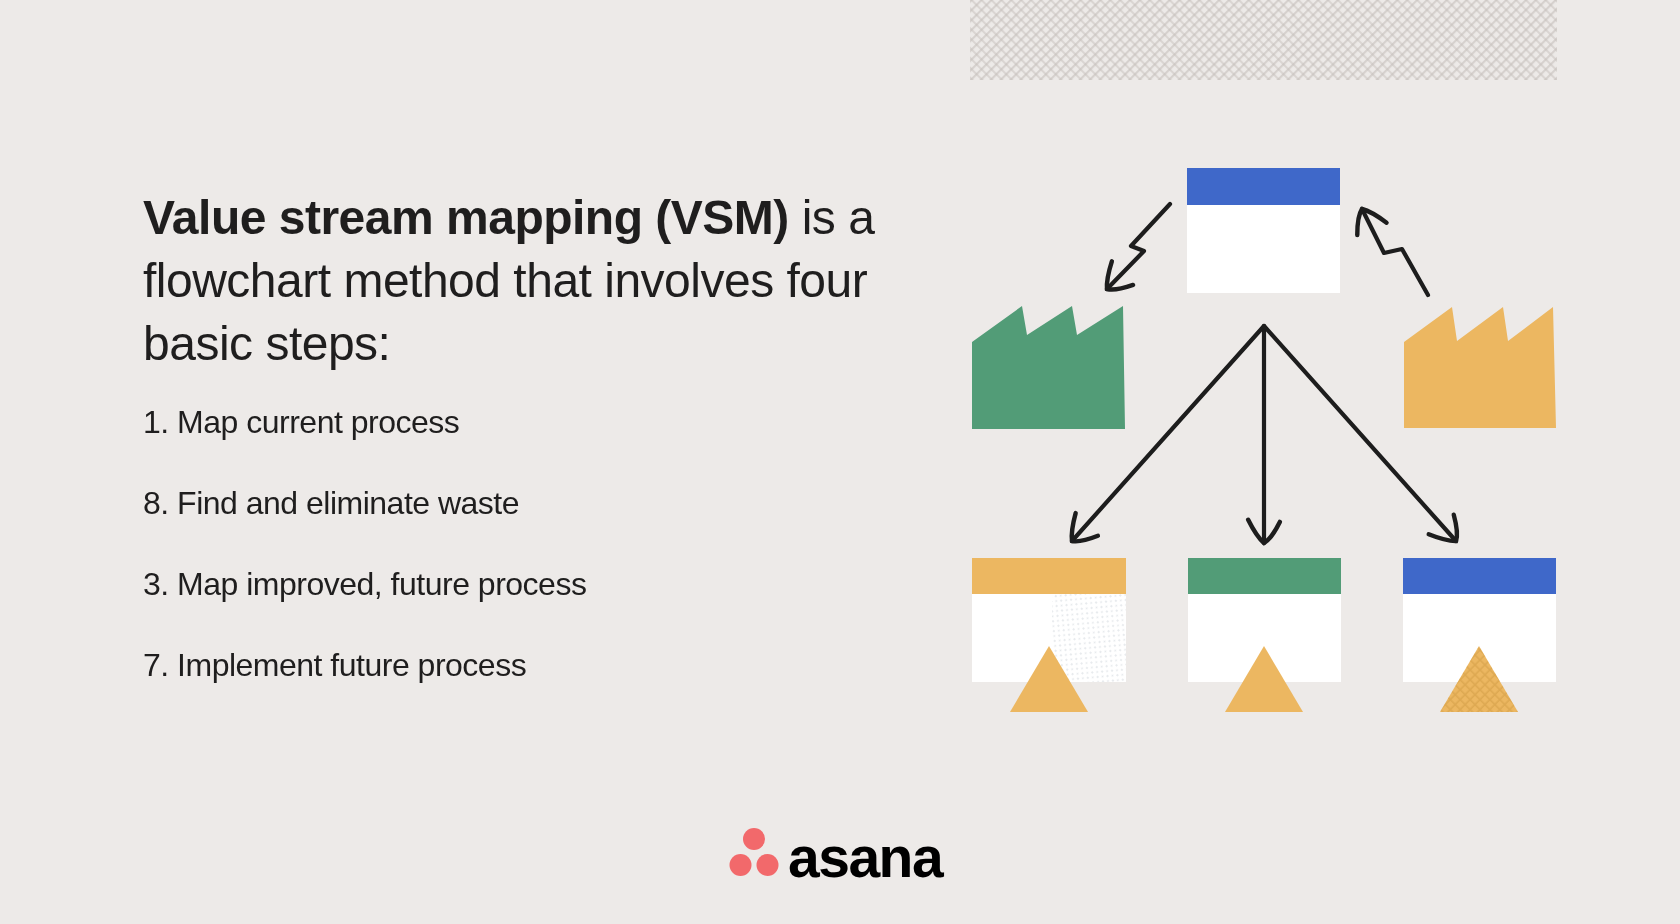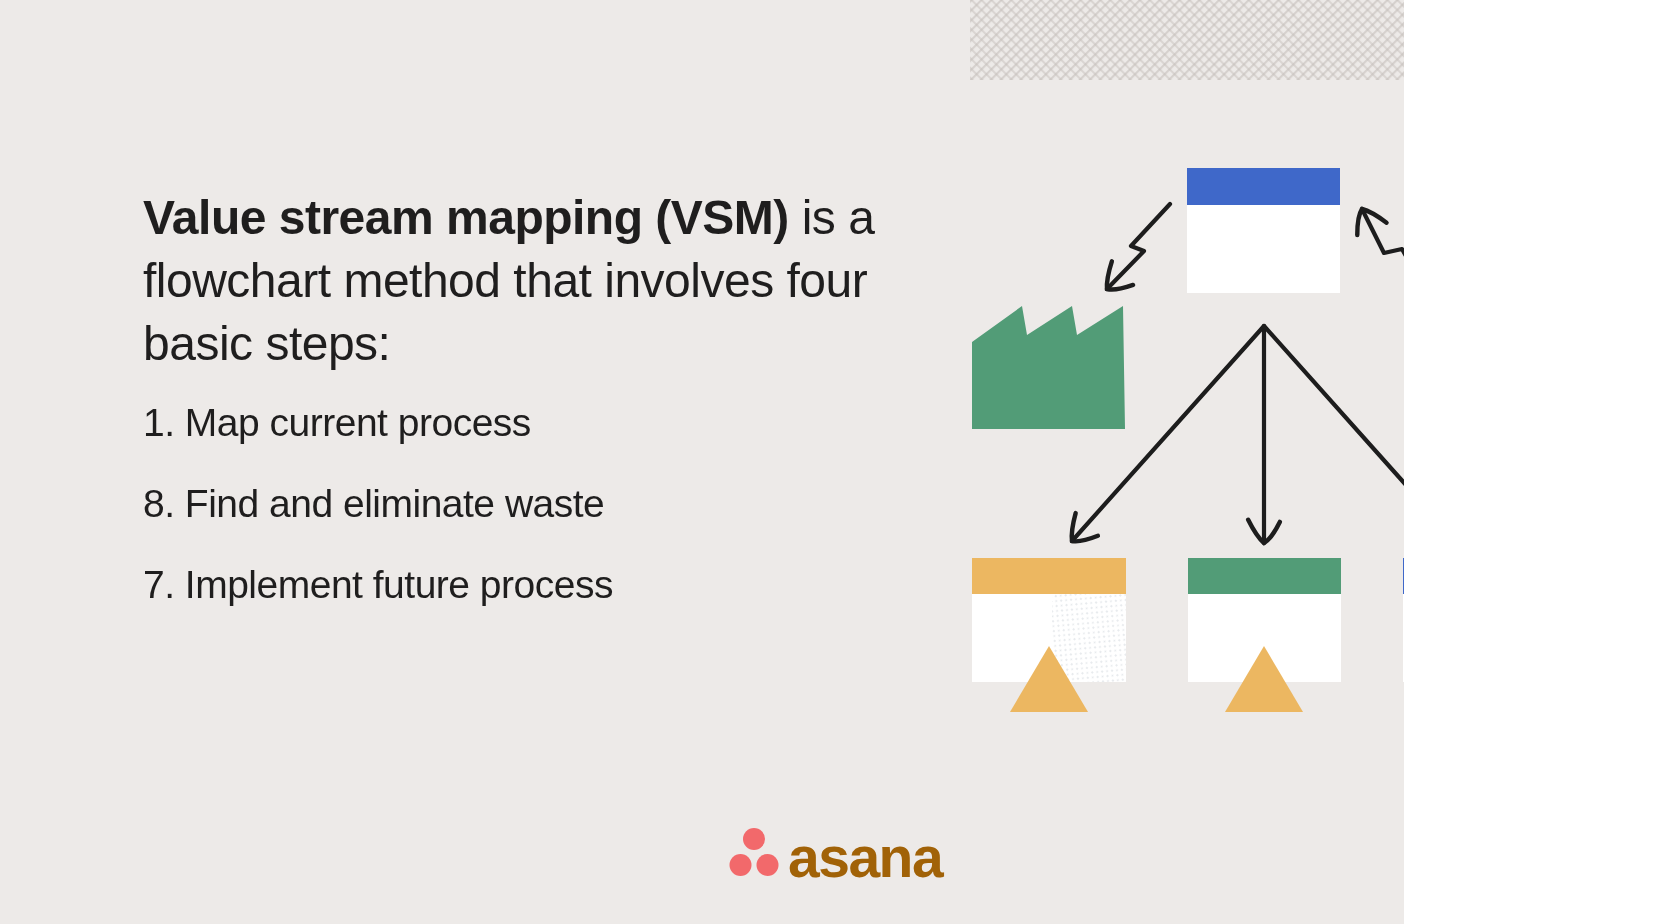--- a/index.html
+++ b/index.html
@@ -1,50 +1,51 @@
 <!DOCTYPE html>
 <html><head>
 <meta charset="utf-8">
 <style>
   html,body { margin:0; padding:0; }
   .canvas {
-    position:relative; width:1404px; height:924px;
+    position:relative; width:1680px; height:924px;
     background:#edeae8; overflow:hidden;
     font-family:"Liberation Sans", sans-serif;
     color:#1f1e1e;
   }
   .intro {
     position:absolute; left:143px; top:138px; width:770px;
     font-size:48px; line-height:63px; letter-spacing:-0.5px;
     font-weight:400;
   }
   .intro .b { font-weight:700; }
   .steps { position:absolute; left:143px; top:382px; }
   .step {
     height:81px; display:flex; align-items:center;
-    font-size:39px; letter-spacing:-0.5px;
+    font-size:32px; letter-spacing:-0.5px;
   }
   .diagram { position:absolute; left:0; top:0; width:1680px; height:924px; }
   .logo { position:absolute; left:729px; top:816px; display:flex; align-items:center; gap:9px; }
   .logo .dots { width:50px; height:52px; }
   .logo .word {
     font-size:57px; font-weight:700; letter-spacing:-1.5px;
-    color:#a16207; margin-top:8px;
+    color:#000000; margin-top:8px;
   }
 </style>
 </head>
 <body>
 
 <div class="canvas">
 
   <p class="intro"><span class="b">Value stream mapping (VSM)</span><span> is a flowchart method that involves four basic steps:</span></p>
 
   <div class="steps">
     <div class="step">1. Map current process</div>
     <div class="step">8. Find and eliminate waste</div>
+    <div class="step">3. Map improved, future process</div>
     <div class="step">7. Implement future process</div>
   </div>
 
   <svg class="diagram" viewBox="0 0 1680 924" xmlns="http://www.w3.org/2000/svg">
     <defs>
       <pattern id="hatchA" width="7" height="7" patternUnits="userSpaceOnUse" patternTransform="rotate(45)">
         <line x1="1" y1="0" x2="1" y2="7" stroke-width="2.4" stroke="#c6c0bc"></line>
       </pattern>
       <pattern id="hatchB" width="7" height="7" patternUnits="userSpaceOnUse" patternTransform="rotate(-45)">
         <line x1="1" y1="0" x2="1" y2="7" stroke-width="2.2" stroke="#c6c0bc"></line>

